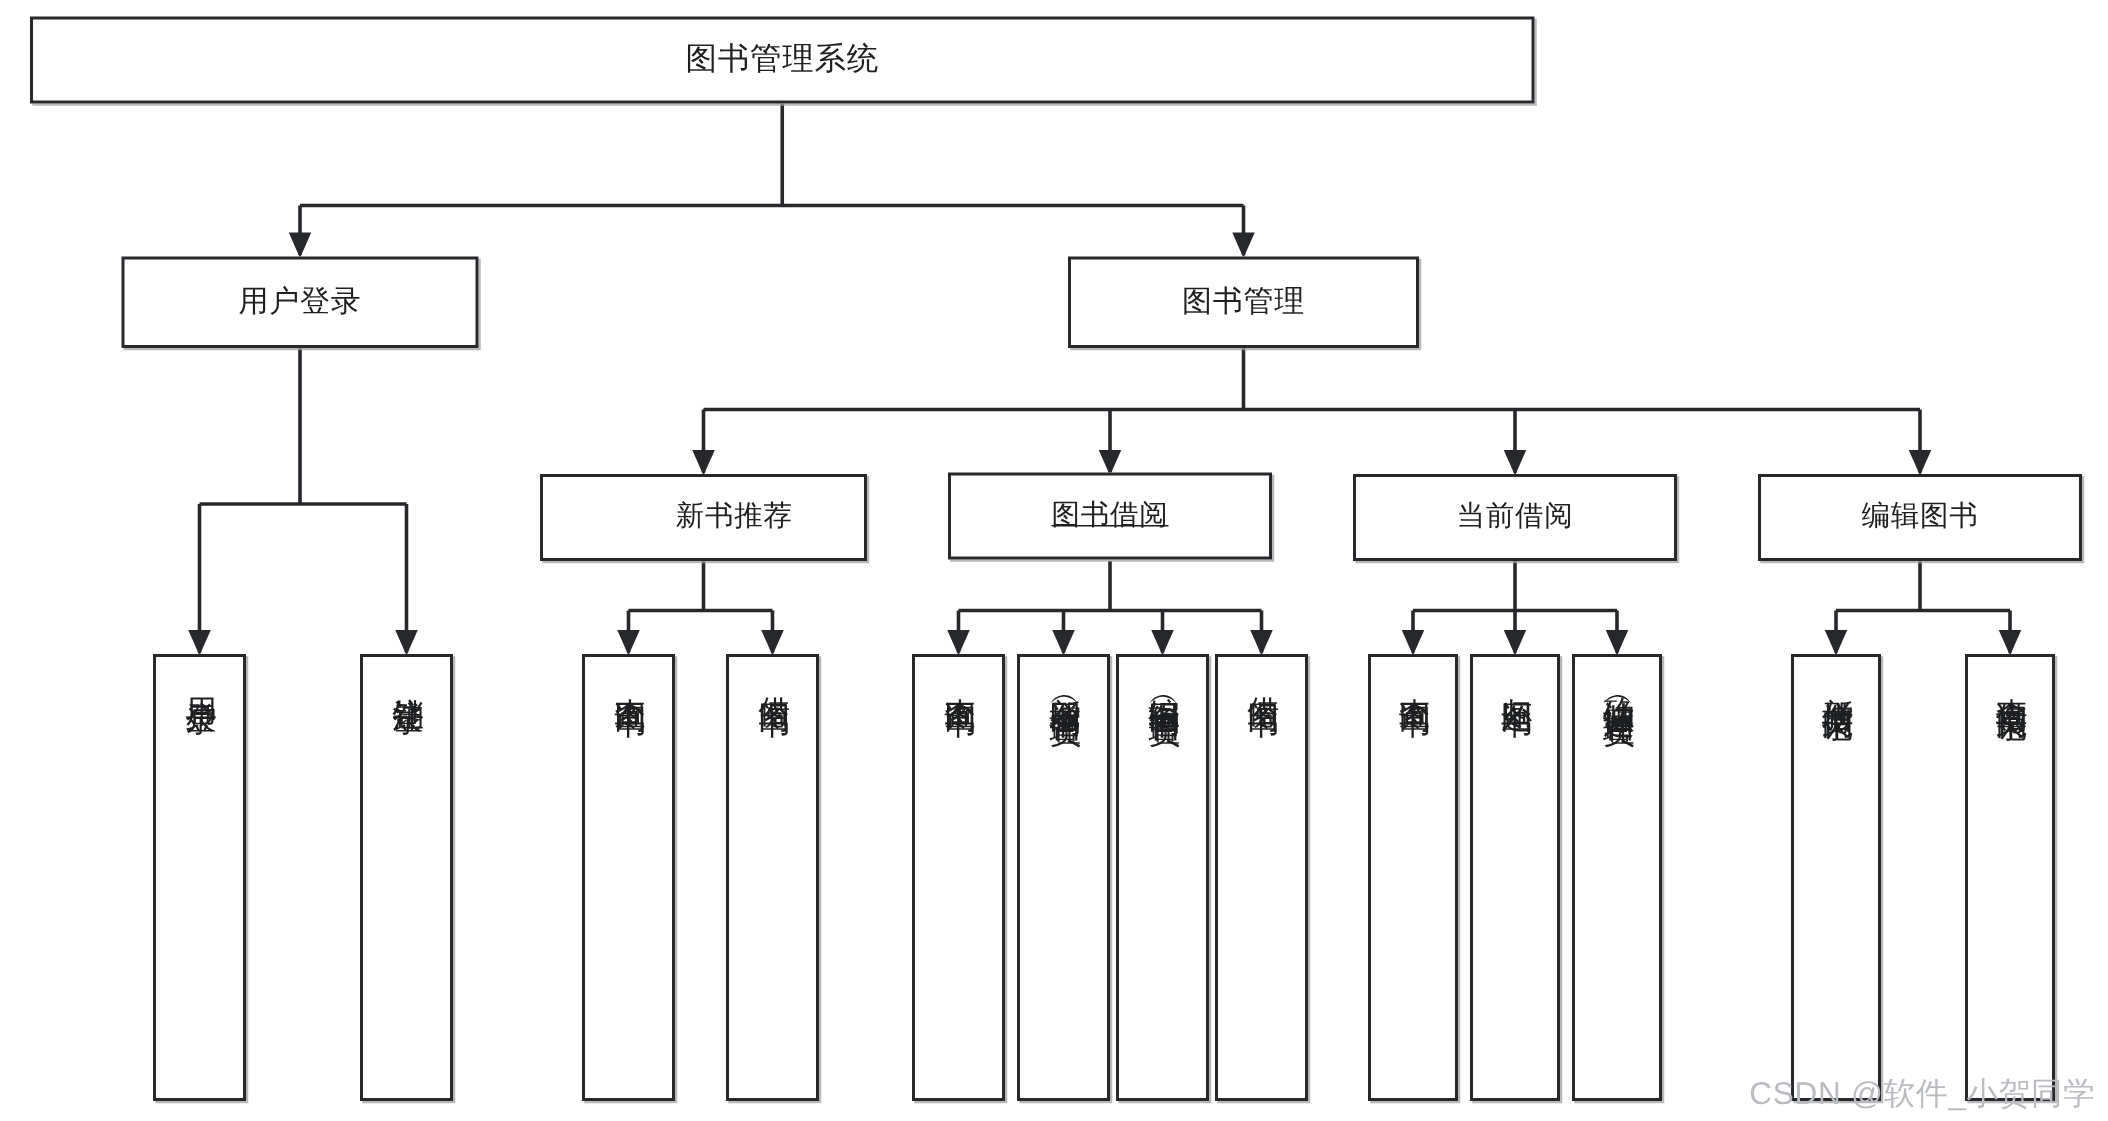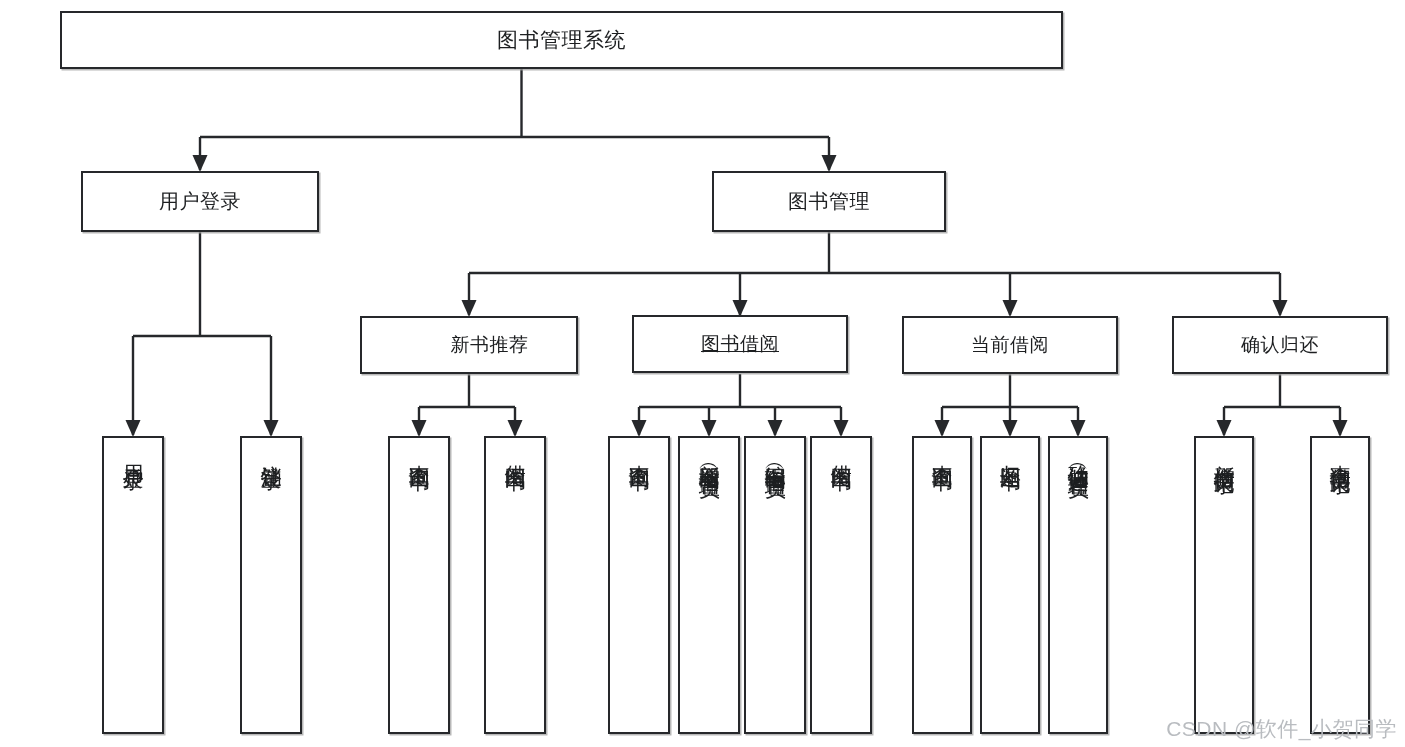--- a/index.html
+++ b/index.html
@@ -125,40 +125,40 @@
       <path d="M 1070.5 420 L 1085.5 420 L 1078 437 Z" fill="#26282b"></path>
       <line x1="1280" y1="374" x2="1280" y2="407" stroke="#26282b" stroke-width="2.4"></line>
       <line x1="1224" y1="407" x2="1340" y2="407" stroke="#26282b" stroke-width="2.4"></line>
       <line x1="1224" y1="407" x2="1224" y2="435" stroke="#26282b" stroke-width="2.4"></line>
       <path d="M 1216.5 420 L 1231.5 420 L 1224 437 Z" fill="#26282b"></path>
       <line x1="1340" y1="407" x2="1340" y2="435" stroke="#26282b" stroke-width="2.4"></line>
       <path d="M 1332.5 420 L 1347.5 420 L 1340 437 Z" fill="#26282b"></path>
     </svg>
 
   <div id="node-layer">
-      <div class="node root" style="left: 20px; top: 11px; width: 1003px; height: 58px; border-color: rgb(38, 40, 43); background: rgb(255, 255, 255); color: rgb(29, 31, 33); margin-left: 40px;">
+      <div class="node root" style="left: 20px; top: 11px; width: 1003px; height: 58px; border-color: rgb(38, 40, 43); background: rgb(255, 255, 255); color: rgb(29, 31, 33);">
         <span class="label">图书管理系统</span>
       </div>
       <div class="node lvl1" style="left: 81px; top: 171px; width: 238px; height: 61px; border-color: rgb(38, 40, 43); background: rgb(255, 255, 255); color: rgb(29, 31, 33);">
         <span class="label">用户登录</span>
       </div>
       <div class="node lvl1" style="left: 712px; top: 171px; width: 234px; height: 61px; border-color: rgb(38, 40, 43); background: rgb(255, 255, 255); color: rgb(29, 31, 33); justify-content: center;">
         <span class="label">图书管理</span>
       </div>
       <div class="node lvl2" style="left: 360px; top: 316px; width: 218px; height: 58px; border-color: rgb(38, 40, 43); background: rgb(255, 255, 255); color: rgb(29, 31, 33); padding-left: 41px;">
         <span class="label">新书推荐</span>
       </div>
       <div class="node lvl2" style="left: 632px; top: 315px; width: 216px; height: 58px; border-color: rgb(38, 40, 43); background: rgb(255, 255, 255); color: rgb(29, 31, 33); text-decoration: underline;">
         <span class="label">图书借阅</span>
       </div>
       <div class="node lvl2" style="left: 902px; top: 316px; width: 216px; height: 58px; border-color: rgb(38, 40, 43); background: rgb(255, 255, 255); color: rgb(29, 31, 33);">
         <span class="label">当前借阅</span>
       </div>
       <div class="node lvl2" style="left: 1172px; top: 316px; width: 216px; height: 58px; border-color: rgb(38, 40, 43); background: rgb(255, 255, 255); color: rgb(29, 31, 33);">
-        <span class="label">确认归还</span>
+        <span class="label">编辑图书</span>
       </div>
       <div class="node leaf" style="left: 102px; top: 436px; width: 62px; height: 298px; border-color: rgb(38, 40, 43); background: rgb(255, 255, 255); color: rgb(29, 31, 33);">
         <span class="label">用户登录</span>
       </div>
       <div class="node leaf" style="left: 240px; top: 436px; width: 62px; height: 298px; border-color: rgb(38, 40, 43); background: rgb(255, 255, 255); color: rgb(29, 31, 33);">
         <span class="label">注销登录</span>
       </div>
       <div class="node leaf" style="left: 388px; top: 436px; width: 62px; height: 298px; border-color: rgb(38, 40, 43); background: rgb(255, 255, 255); color: rgb(29, 31, 33);">
         <span class="label">查询图书</span>
       </div>

